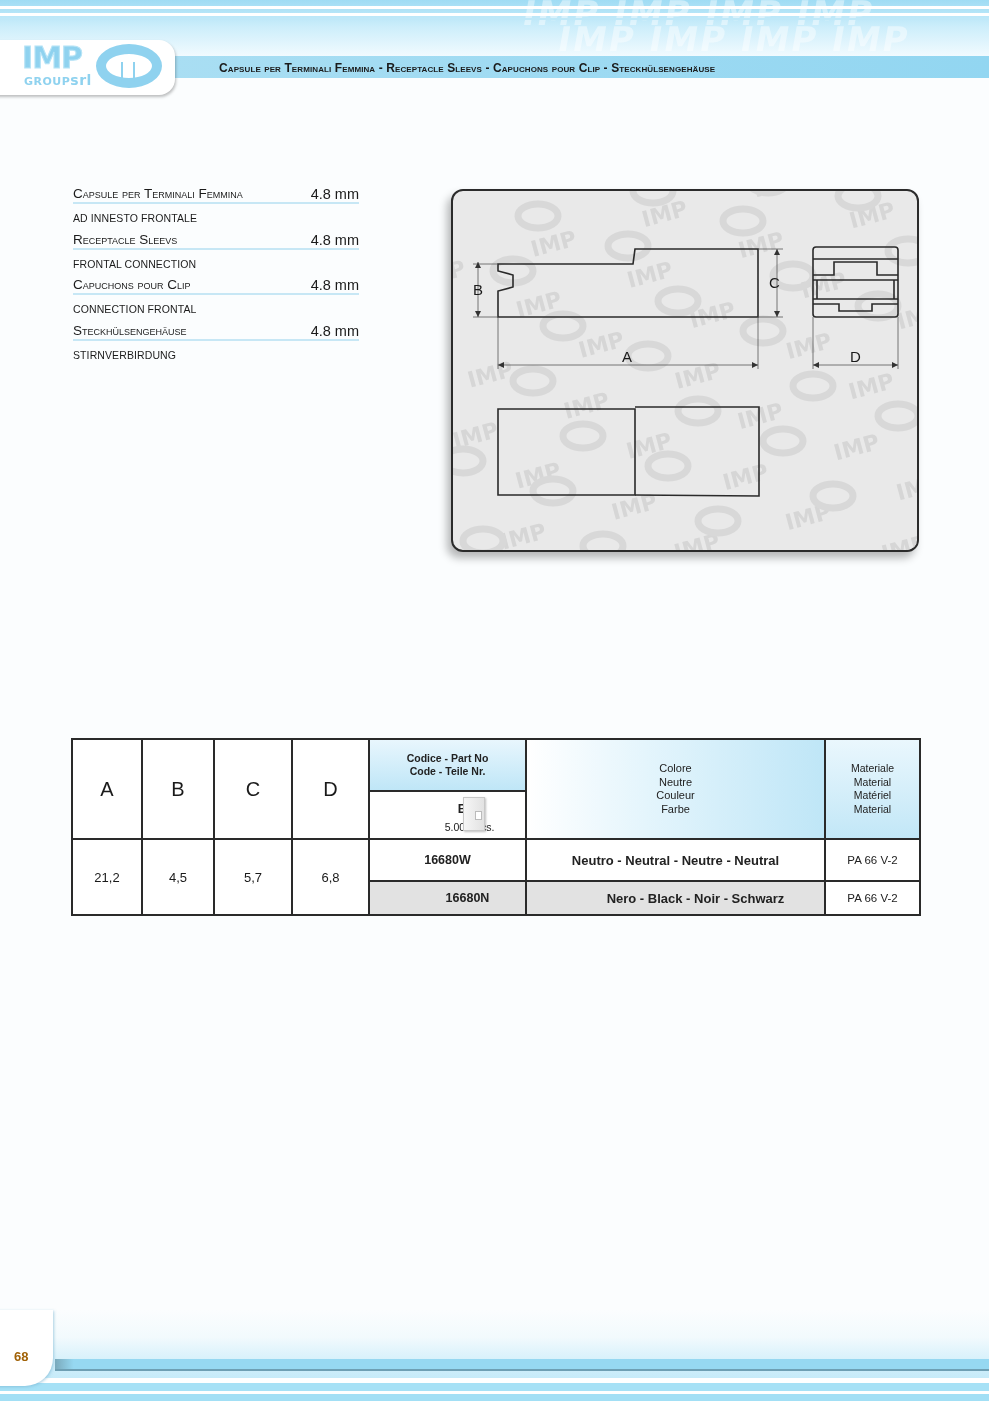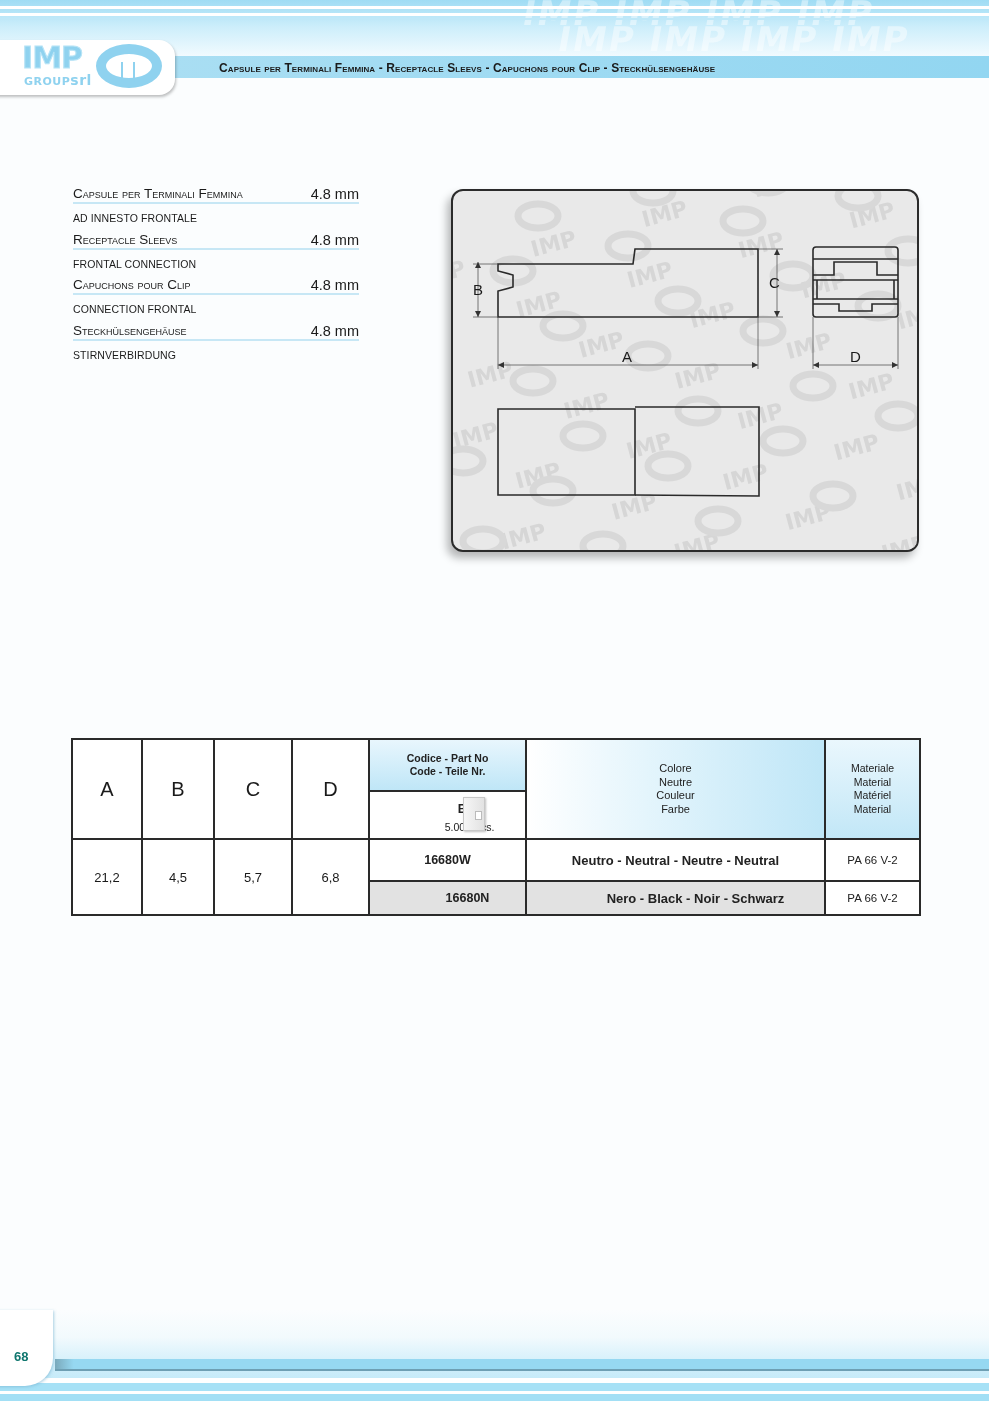--- a/index.html
+++ b/index.html
@@ -148,21 +148,21 @@
   .ftr-line1 { position: absolute; left: 0; top: 1378px; width: 989px; height: 5px; background: #ffffff; }
   .ftr-line2 { position: absolute; left: 0; top: 1383px; width: 989px; height: 8px; background: #a6e1f6; }
   .ftr-line3 { position: absolute; left: 0; top: 1391px; width: 989px; height: 3px; background: #ffffff; }
   .ftr-line4 { position: absolute; left: 0; top: 1394px; width: 989px; height: 7px; background: #a2dff5; }
   .page-tab {
     position: absolute; left: -10px; top: 1310px; width: 63px; height: 76px;
     background: #ffffff; border-radius: 0 0 28px 0;
     box-shadow: 1px 1px 3px rgba(120,180,210,0.6);
   }
   .page-num {
-    position: absolute; left: 14px; top: 1349px; font-size: 13px; font-weight: bold; color: #0f766e;
+    position: absolute; left: 14px; top: 1349px; font-size: 13px; font-weight: bold; color: #a16207;
   }
 </style>
 </head>
 <body>
 
 <div class="hdr-bg"></div>
 <div class="hdr-watermark">
   <span>IMP IMP IMP IMP</span>
   <span style="margin-left:40px;">IMP IMP IMP IMP</span>
 </div>

